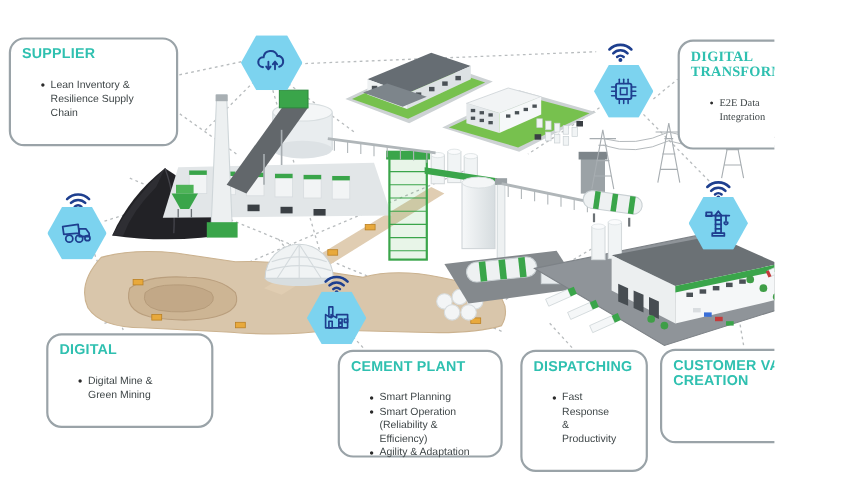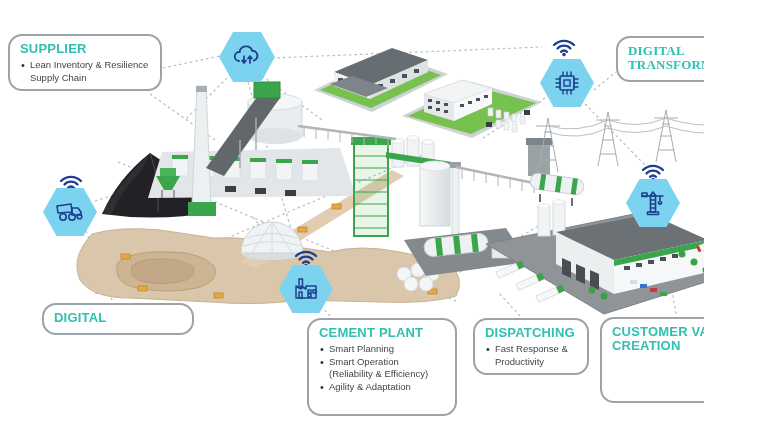--- a/index.html
+++ b/index.html
@@ -4,21 +4,21 @@
 <style>
   html,body{margin:0;padding:0;background:#fff;}
   .stage{position:relative;width:704px;height:438px;background:#ffffff;overflow:hidden;
          font-family:"Liberation Sans",sans-serif;}
   .illu{position:absolute;left:0;top:0;}
 
   
   .callout{position:absolute;background:#fff;border:2.5px solid #9aa3a8;border-radius:14px;
            padding:6px 10px 5px 10px;box-sizing:border-box;}
   .callout .title{font-size:13px;font-weight:bold;color:#2fc0b0;line-height:1.08;margin:0 0 3px 0;letter-spacing:.2px;}
-  .callout ul{margin:0;padding:0;list-style:none;}
+  .callout ul{margin:16px;padding:0;list-style:none;}
   .callout li{position:relative;font-size:9.5px;color:#3f4648;line-height:1.32;padding-left:10px;}
   .callout li::before{content:"\2022";position:absolute;left:1px;top:-1px;color:#2b2b2b;font-size:11px;}
 
   
   .hex{position:absolute;width:54px;height:48px;background:#7cd3ef;
        clip-path:polygon(25% 0,75% 0,100% 50%,75% 100%,25% 100%,0 50%);
        display:flex;align-items:center;justify-content:center;}
   .hex svg{display:block;}
   .wifi{position:absolute;width:26px;height:20px;}
 </style>
@@ -352,24 +352,30 @@
 
   <div class="callout" style="left:8px;top:34px;width:154px;">
     <div class="title">SUPPLIER</div>
     <ul>
       <li>Lean Inventory &amp; Resilience Supply Chain</li>
     </ul>
   </div>
 
   <div class="callout" style="left:616px;top:36px;width:140px;font-family:Liberation Serif, serif;">
     <div class="title">DIGITAL TRANSFORM</div>
+    <ul>
+      <li>E2E Data Integration</li>
+    </ul>
   </div>
 
   <div class="callout" style="left:42px;top:303px;width:152px;">
     <div class="title">DIGITAL</div>
+    <ul>
+      <li>Digital Mine &amp; Green Mining</li>
+    </ul>
   </div>
 
   <div class="callout" style="left:473px;top:318px;width:116px;">
     <div class="title">DISPATCHING</div>
     <ul>
       <li>Fast Response &amp; Productivity</li>
     </ul>
   </div>
 
   <div class="callout" style="left:307px;top:318px;width:150px;height:98px;">

